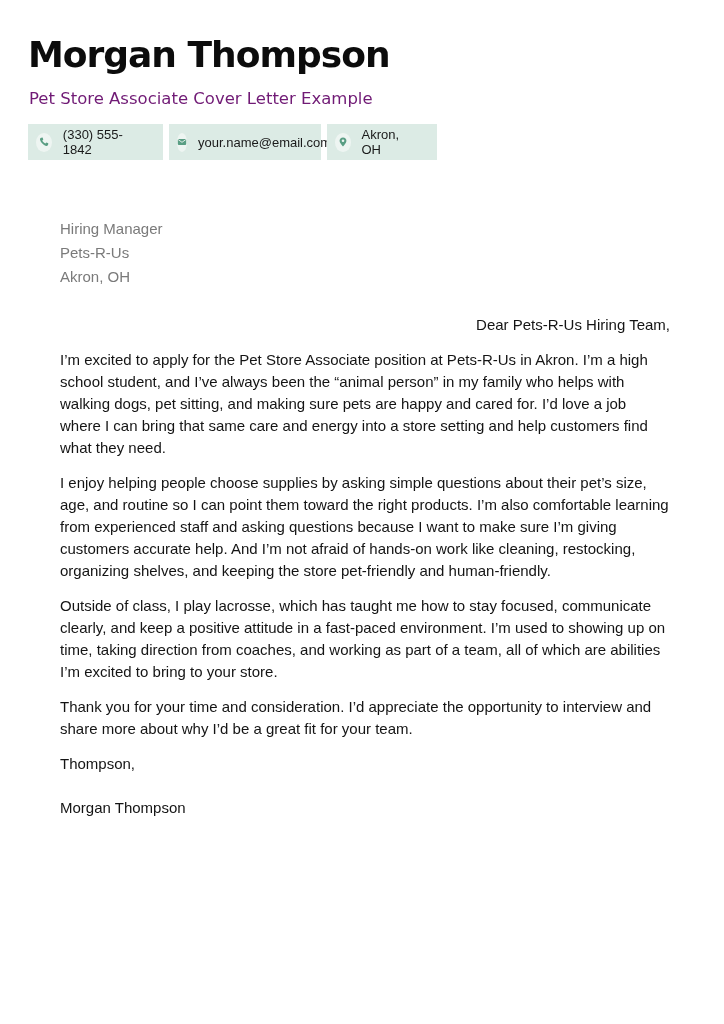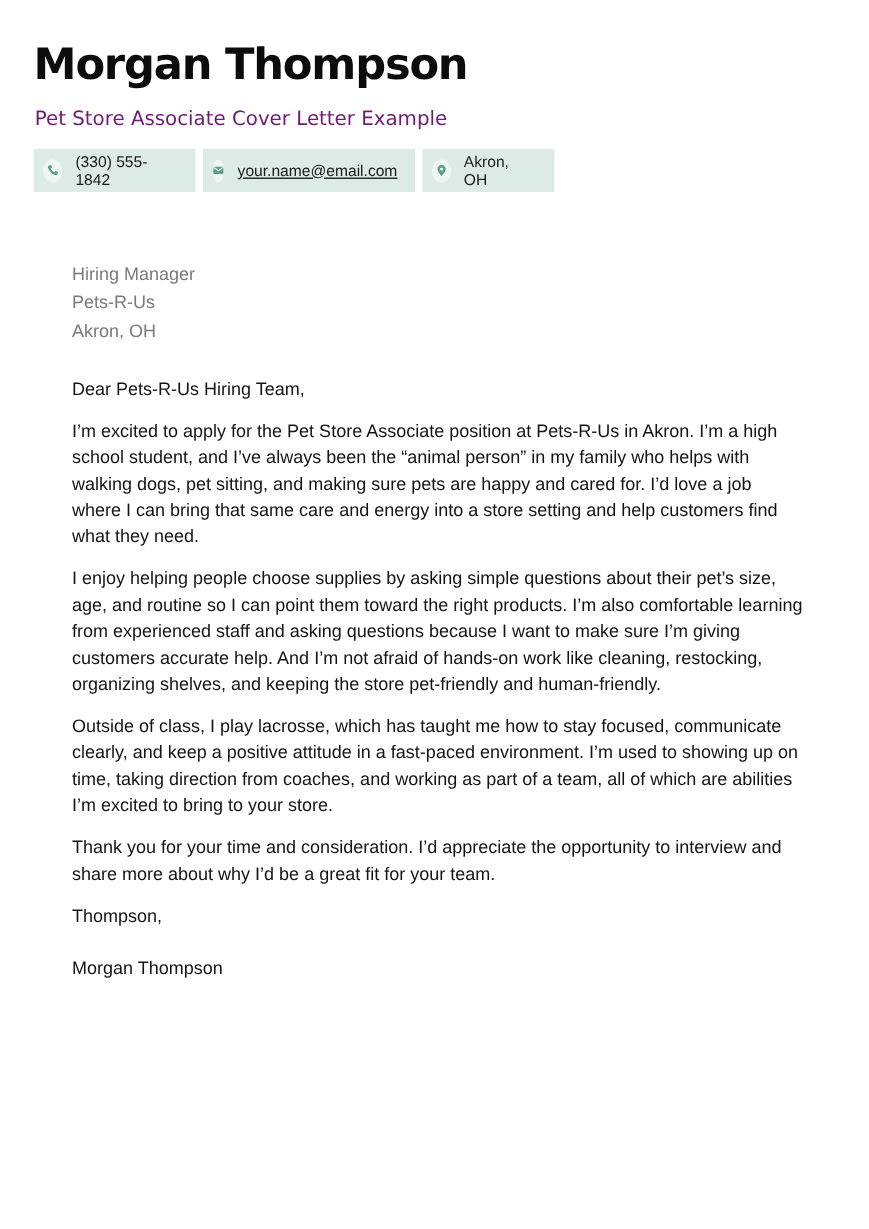--- a/index.html
+++ b/index.html
@@ -5,26 +5,26 @@
     html, body { margin: 0; padding: 0; background: #ffffff; }
     body { width: 724px; height: 1024px; position: relative; overflow: hidden; font-family: "DejaVu Sans", sans-serif; }
     .name { position: absolute; left: 28px; top: 30px; font-family: "DejaVu Sans", sans-serif; font-weight: bold; font-size: 36px; letter-spacing: -1px; color: #0c0c0c; line-height: 50px; margin: 0; }
     .subtitle { position: absolute; left: 29px; top: 88px; font-size: 16.5px; color: #701a75; line-height: 22px; margin: 0; }
     .contacts { position: absolute; left: 28px; top: 124px; display: flex; gap: 6px; }
     .chip { background: #dcebe5; height: 36px; display: flex; align-items: center; padding: 0 26px 0 8px; box-sizing: border-box; }
     .chip .ic { width: 19px; height: 19px; border-radius: 50%; background: #eef5f2; display: flex; align-items: center; justify-content: center; margin-right: 11px; }
     .chip .ic svg { width: 10px; height: 10px; }
     .chip .txt { font-family: "Liberation Sans", sans-serif; font-size: 13px; color: #1a1a1a; }
     .chip-phone { width: 135px; }
-    .chip-email { width: 177px; text-decoration: underline; }
+    .chip-email { width: 152px; }
     .chip-loc { width: 110px; }
     .recipient { position: absolute; left: 60px; top: 217px; font-family: "Liberation Sans", sans-serif; font-size: 15px; color: #7a7a7a; line-height: 24px; }
     .body { position: absolute; left: 60px; top: 314px; width: 610px; font-family: "Liberation Sans", sans-serif; font-size: 15px; color: #141414; line-height: 22px; }
     .body p { margin: 0 0 13px 0; }
-    .body .greet { margin-bottom: 13px; }
+    .body .greet { margin-bottom: 13px; text-align: right; }
     .body .closing { margin-bottom: 22px; }
   </style>
 </head>
 <body>
 
 <h1 class="name">Morgan Thompson</h1>
 <div class="subtitle">Pet Store Associate Cover Letter Example</div>
 
 <div class="contacts">
   <div class="chip chip-phone">

